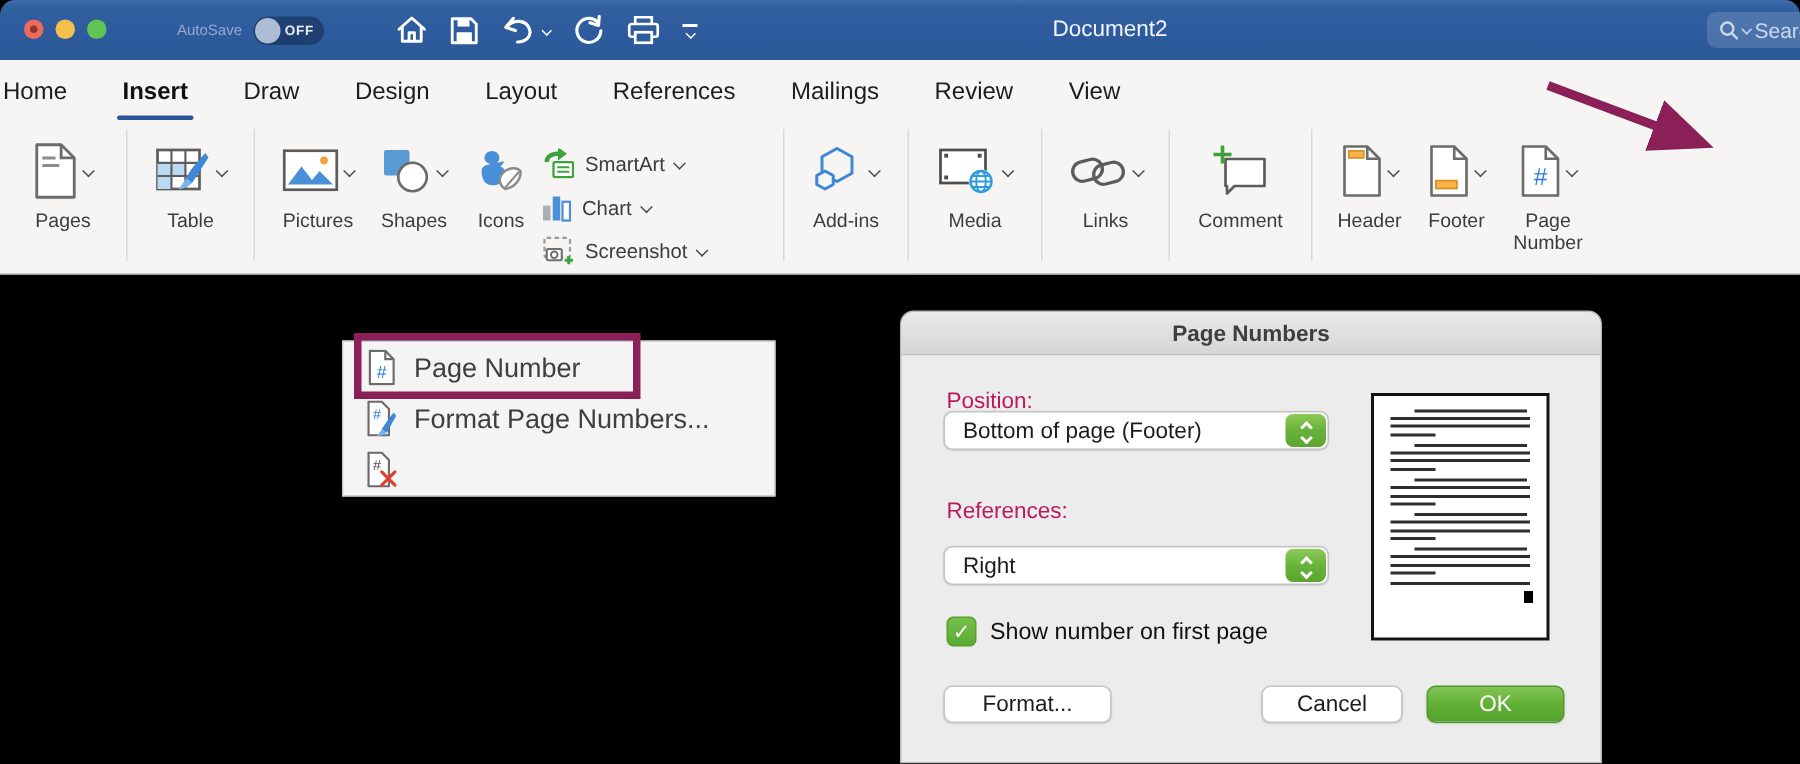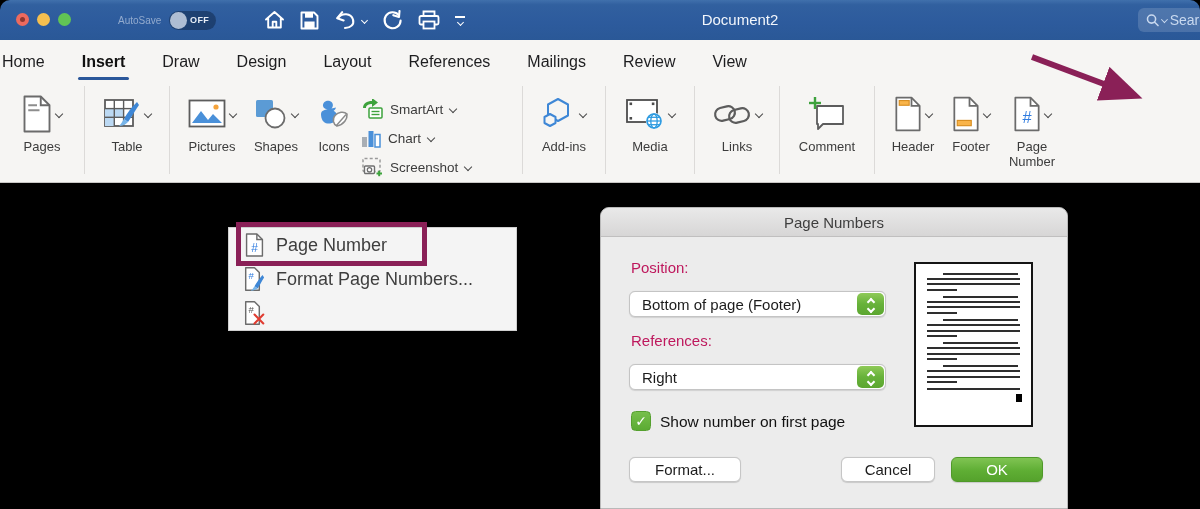--- a/index.html
+++ b/index.html
@@ -52,21 +52,21 @@
   .anno-arrow { position:absolute; left:1016px; top:48px; }
 
   
   .pn-menu { position:absolute; left:228px; top:227px; width:289px; height:104px; background:#f4f4f4; border:1px solid #cfcfcf; box-shadow:0 5px 14px rgba(0,0,0,.45); }
   .pn-item { display:flex; align-items:center; gap:10px; height:34px; padding-left:13px; color:#3e3e3e; font-size:18px; }
   .pn-item .mico { width:24px; display:flex; justify-content:center; }
   .anno-box { position:absolute; left:236px; top:222px; width:191px; height:44px; border:5px solid #8a2057; z-index:5; pointer-events:none; }
 
   
   .dialog { position:absolute; left:600px; top:207px; width:468px; height:302px; background:#ececec; border:1px solid #b9b9b9; border-radius:9px 9px 0 0; box-shadow:0 12px 32px rgba(0,0,0,.55); }
-  .dlg-titlebar { height:29px; background:linear-gradient(180deg,#e9e9e9,#d7d6d6); border-bottom:1px solid #c0bfbf; border-radius:9px 9px 0 0; display:flex; align-items:center; justify-content:center; font-size:15px; font-weight:400; color:#3e3e3e; }
+  .dlg-titlebar { height:29px; background:linear-gradient(180deg,#e9e9e9,#d7d6d6); border-bottom:1px solid #c0bfbf; border-radius:9px 9px 0 0; display:flex; align-items:center; justify-content:center; font-size:15px; font-weight:700; color:#3e3e3e; }
   .dlg-label { position:absolute; left:30px; font-size:15px; color:#be185d; }
   .dlg-select { position:absolute; left:28px; width:257px; height:26px; background:#fff; border:1px solid #c4c4c4; border-radius:6px; display:flex; align-items:center; padding-left:12px; font-size:15px; color:#1c1c1c; box-shadow:0 .5px 1px rgba(0,0,0,.12); }
   .stepper { position:absolute; right:1px; top:1px; width:27px; height:22px; border-radius:5px; background:linear-gradient(180deg,#8fca58,#67b23a 50%,#5ca630); display:flex; flex-direction:column; align-items:center; justify-content:center; gap:3px; }
   .schv { width:6px; height:6px; border-right:2px solid #fff; border-bottom:2px solid #fff; }
   .schv.up { transform:rotate(-135deg); margin-top:2px; }
   .schv.down { transform:rotate(45deg); margin-top:-2px; }
   .dlg-check { position:absolute; left:30px; width:20px; height:20px; border-radius:4.5px; background:linear-gradient(180deg,#76bf4b,#5bab33); border:1px solid #55a02e; color:#fff; font-size:14px; font-weight:bold; display:flex; align-items:center; justify-content:center; }
   .dlg-checklabel { position:absolute; left:59px; font-size:15.5px; color:#111; }
   .dlg-btn { position:absolute; height:25px; background:#fff; border:1px solid #c6c6c6; border-radius:6px; font-size:15px; color:#1c1c1c; display:flex; align-items:center; justify-content:center; box-shadow:0 .5px 1px rgba(0,0,0,.15); }
   .dlg-btn.ok { background:linear-gradient(180deg,#80c453,#5fae34 55%,#55a22c); border-color:#4f9929; color:#fff; }
@@ -398,21 +398,21 @@
           </svg>
         </span>
     </div>
   </div>
   <div class="anno-box"></div>
 
   <div class="dialog">
     <div class="dlg-titlebar">Page Numbers</div>
 
     <div class="dlg-label" style="top:51px;">Position:</div>
-    <div class="dlg-select" style="top:83px;">
+    <div class="dlg-select" style="top:66px;">
       <span>Bottom of page (Footer)</span>
       <span class="stepper">
           <span class="schv up"></span>
           <span class="schv down"></span>
         </span>
     </div>
 
     <div class="dlg-label" style="top:124px;">References:</div>
     <div class="dlg-select" style="top:156px;">
       <span>Right</span>

